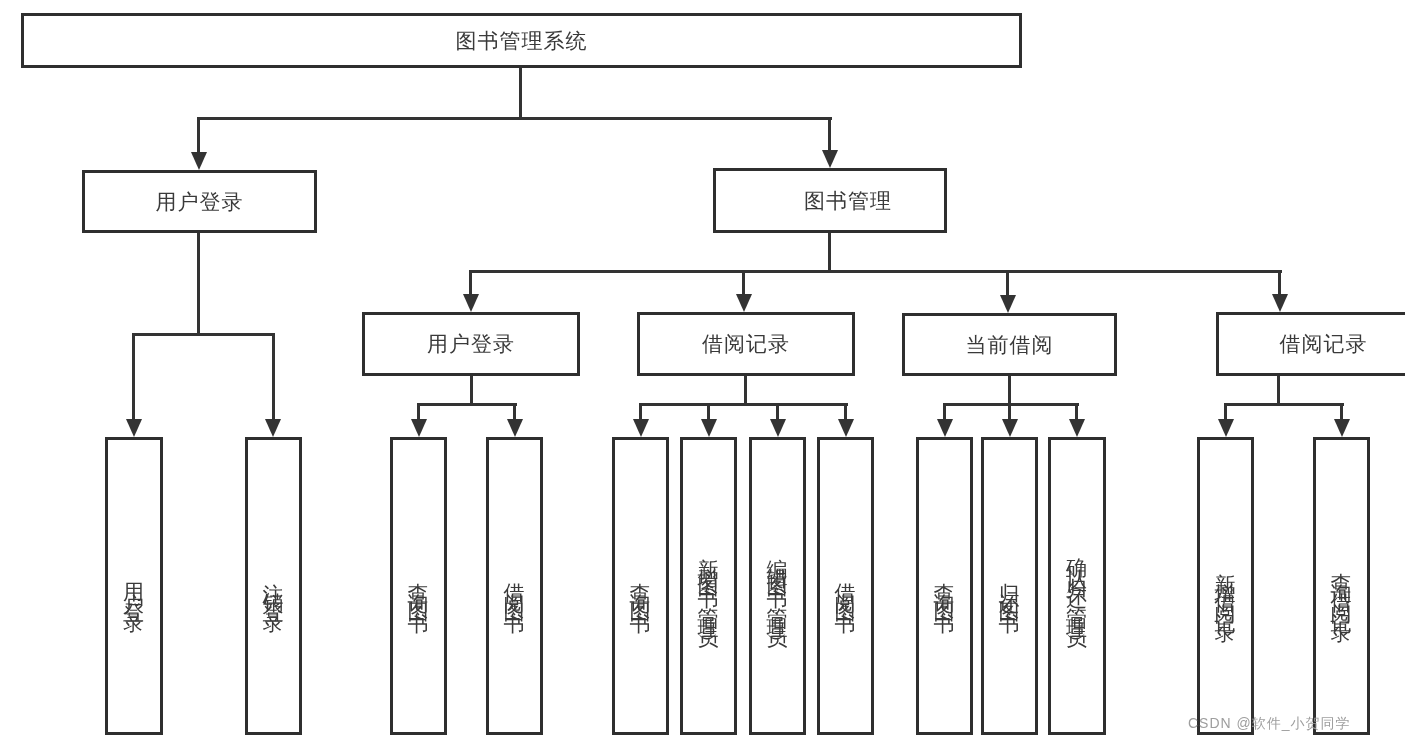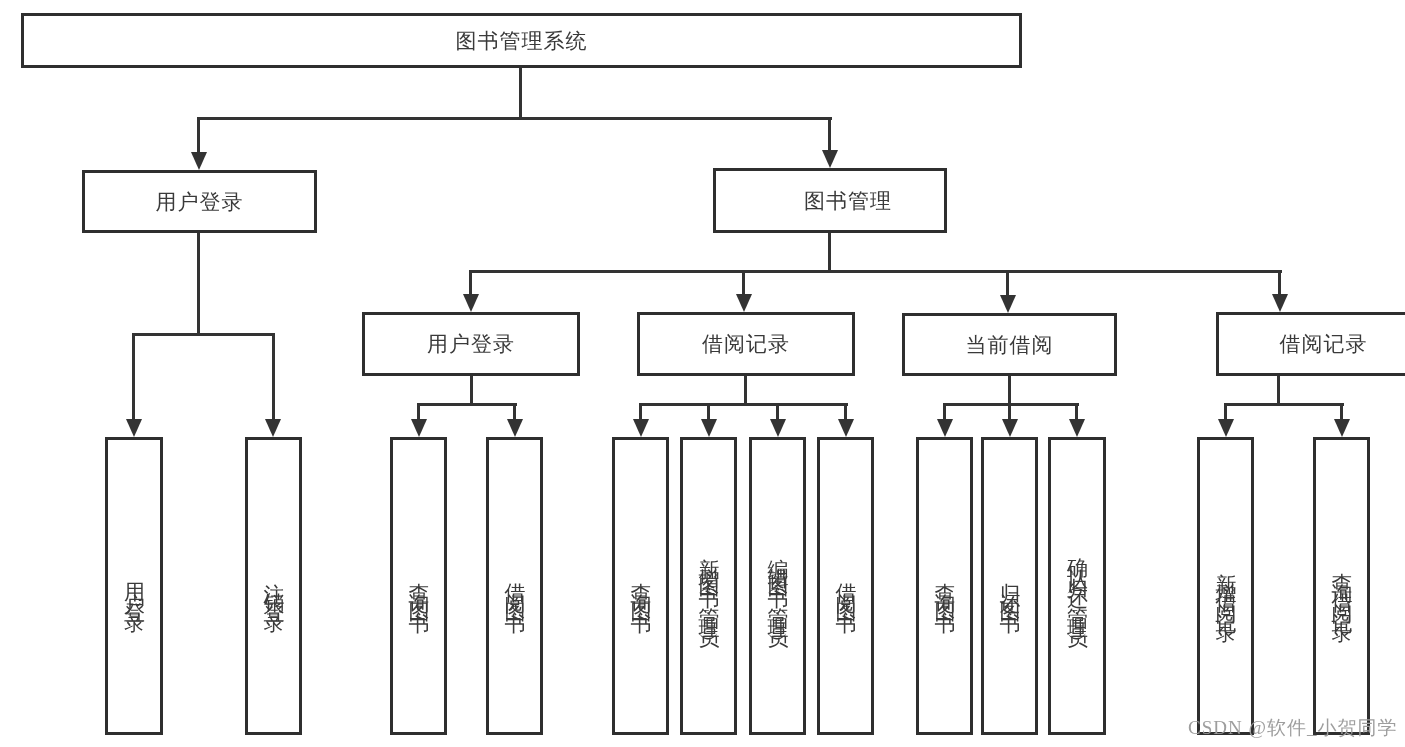--- a/index.html
+++ b/index.html
@@ -1,20 +1,20 @@
 <!DOCTYPE html>
 <html style="--line: #333333; --border: #2f2f2f; --text: #3a3a3a; --wm: #9e9e9e; --bg: #ffffff;"><head>
 <meta charset="utf-8">
 <style>
   html,body{margin:0;padding:0;background:#ffffff;}
   #stage{
     position:relative;
     width:1405px;height:747px;
     background:var(--bg,#ffffff);
-    font-family:Liberation Serif, serif;
+    font-family:Liberation Sans, sans-serif;
     overflow:hidden;
   }
   .box{
     position:absolute;
     background:#ffffff;
     border:3px solid var(--border,#2f2f2f);
     box-sizing:border-box;
     display:flex;align-items:center;justify-content:center;
     font-size:21px;
     color:var(--text,#3a3a3a);
@@ -41,21 +41,21 @@
   .ar{
     position:absolute;width:0;height:0;
     border-left:8px solid transparent;
     border-right:8px solid transparent;
     border-top:18px solid var(--line,#333333);
     z-index:3;
   }
   .watermark{
     position:absolute;
     left:1188px;top:715px;
-    font-size:19px;
+    font-size:14px;
     color:var(--wm,#9e9e9e);
     white-space:nowrap;
     letter-spacing:1px;
     z-index:6;
   }
 </style>
 </head>
 <body>
 
 <div id="stage">

